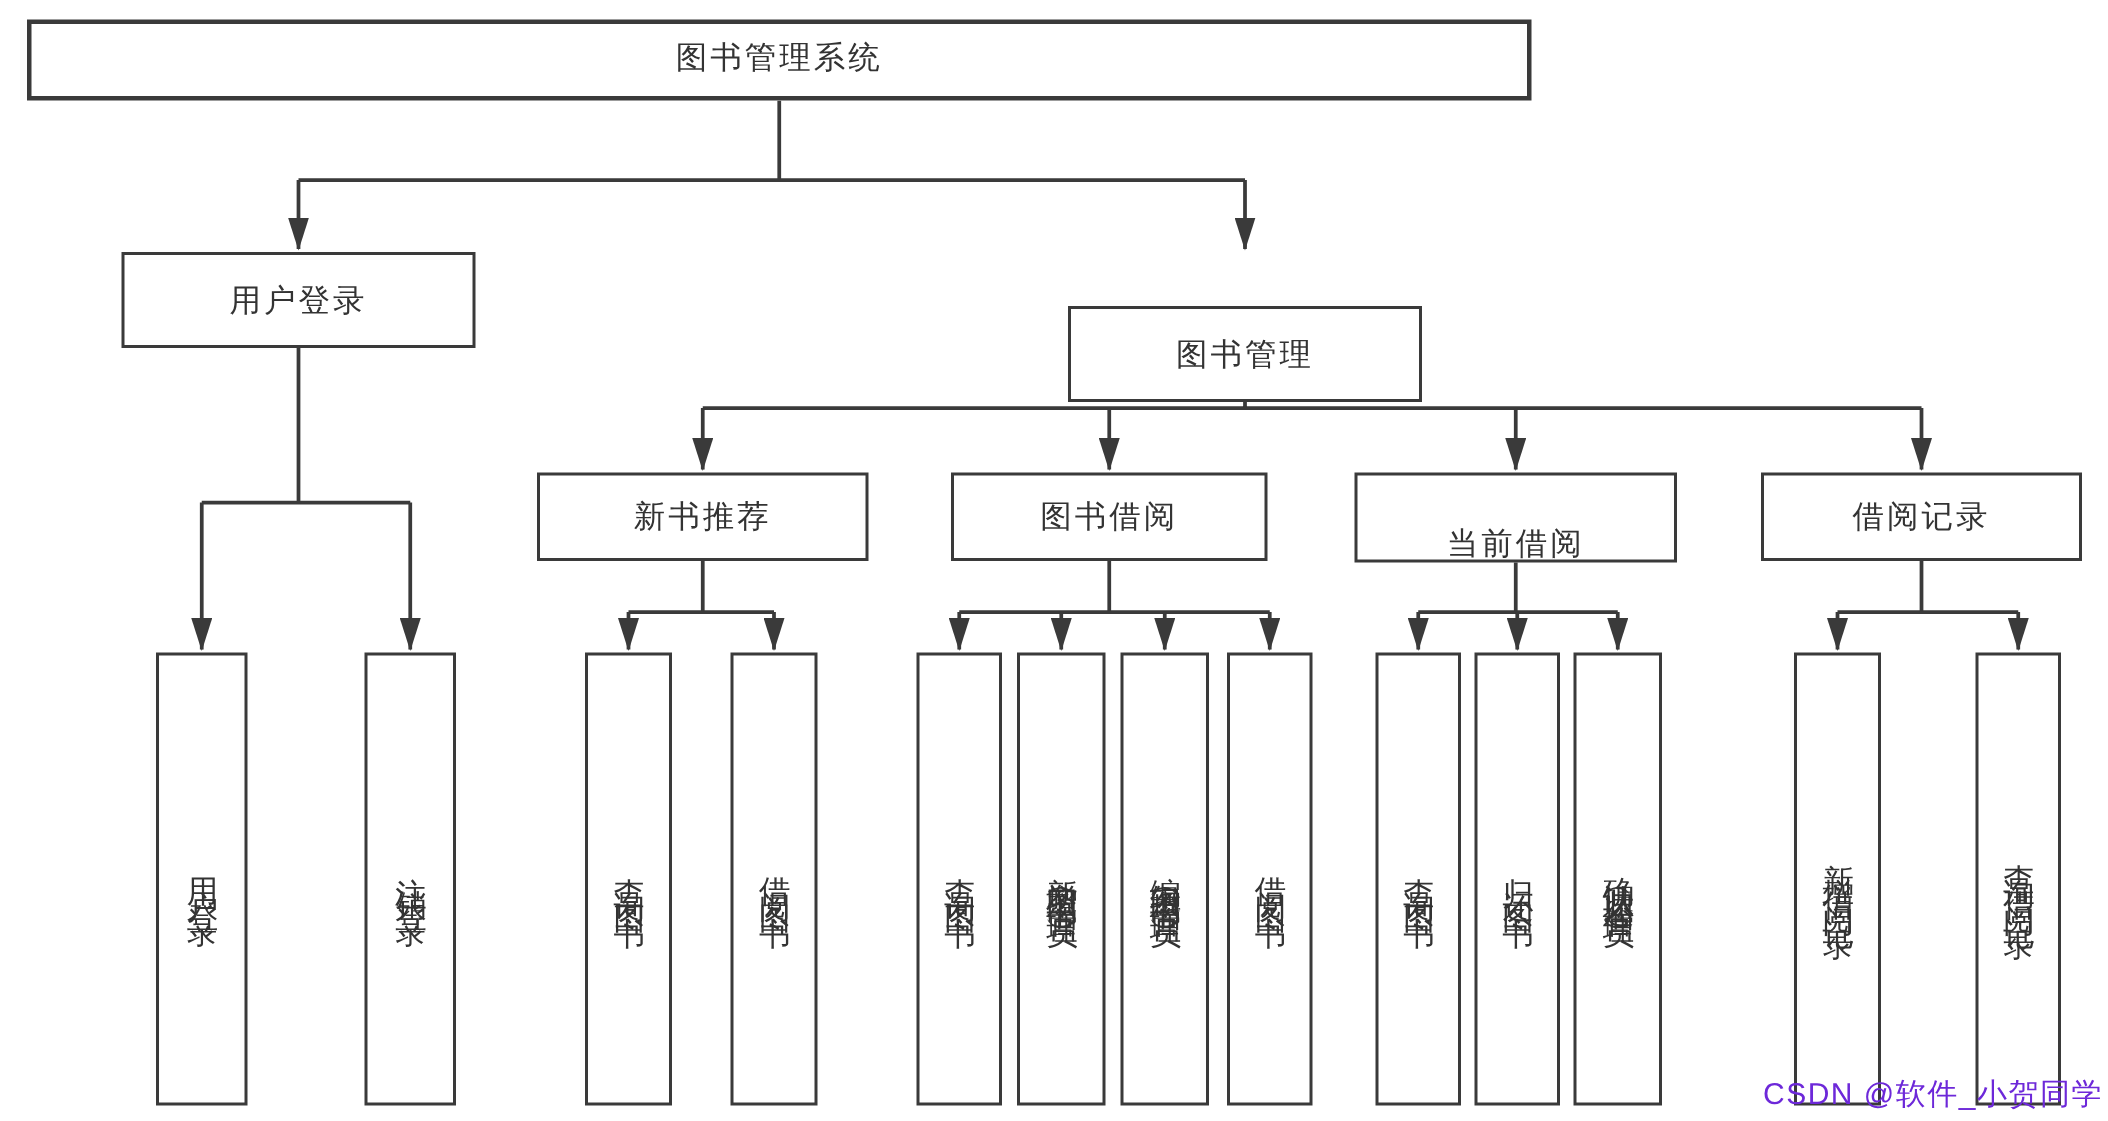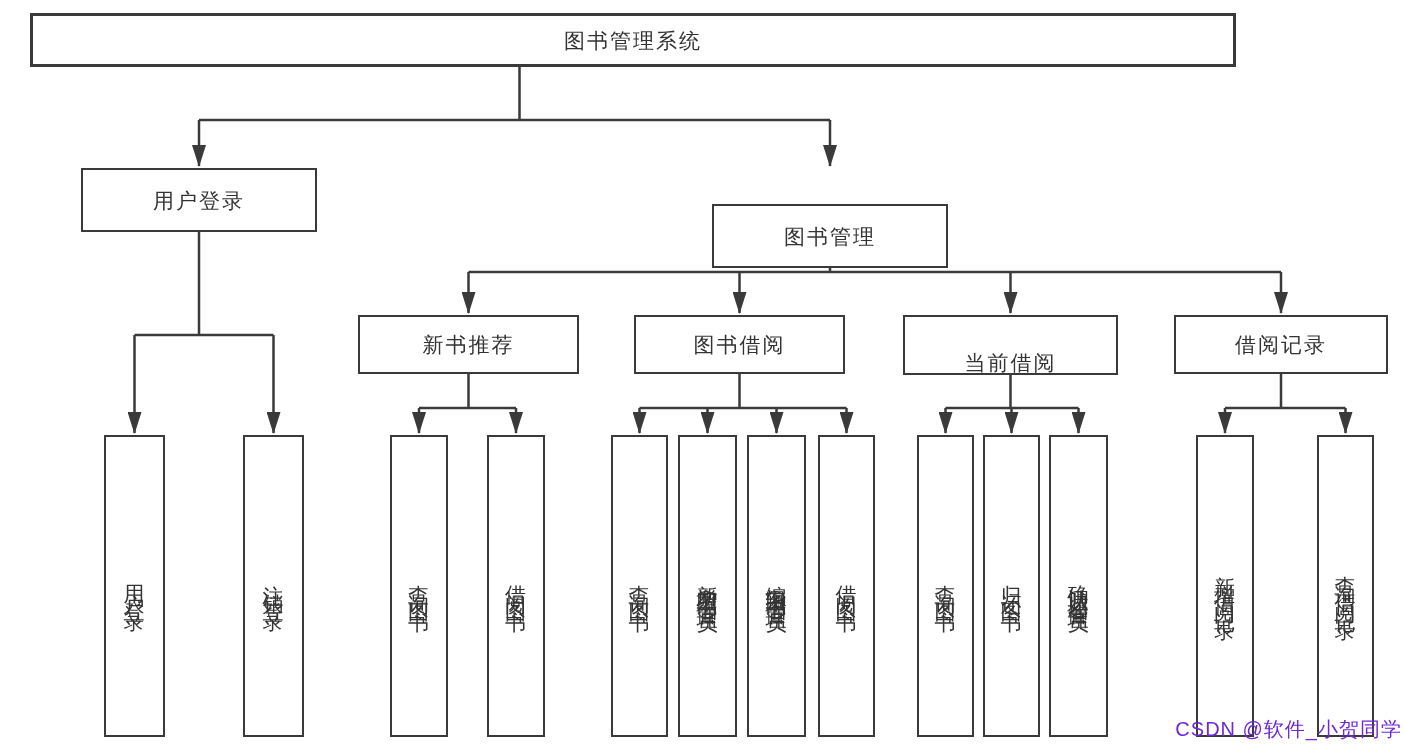--- a/index.html
+++ b/index.html
@@ -34,21 +34,21 @@
   .node .lbl {
     color: #333333;
     font-size: 21px;
     letter-spacing: 2px;
     line-height: 1;
     white-space: nowrap;
   }
   .root-box { border-width: 3px; }
 
   
-  #n-root   { left: 30px;   top: 13px;  width: 1206px; height: 54px; }
+  #n-root   { left: 18px;   top: 13px;  width: 1003px; height: 54px; font-family: Liberation Mono, monospace; }
   #n-login  { left: 81px;   top: 168px; width: 236px;  height: 64px; }
   #n-mgmt   { left: 712px;  top: 168px; width: 236px;  height: 64px; margin-top: 36px; }
   #n-rec    { left: 358px;  top: 315px; width: 221px;  height: 59px; }
   #n-borrow { left: 634px;  top: 315px; width: 211px;  height: 59px; }
   #n-cur    { left: 903px;  top: 315px; width: 215px;  height: 60px; align-items: flex-end; }
   #n-hist   { left: 1174px; top: 315px; width: 214px;  height: 59px; align-items: center; }
 
   
   .leaf { top: 435px; height: 302px; }
   .leaf .lbl {

